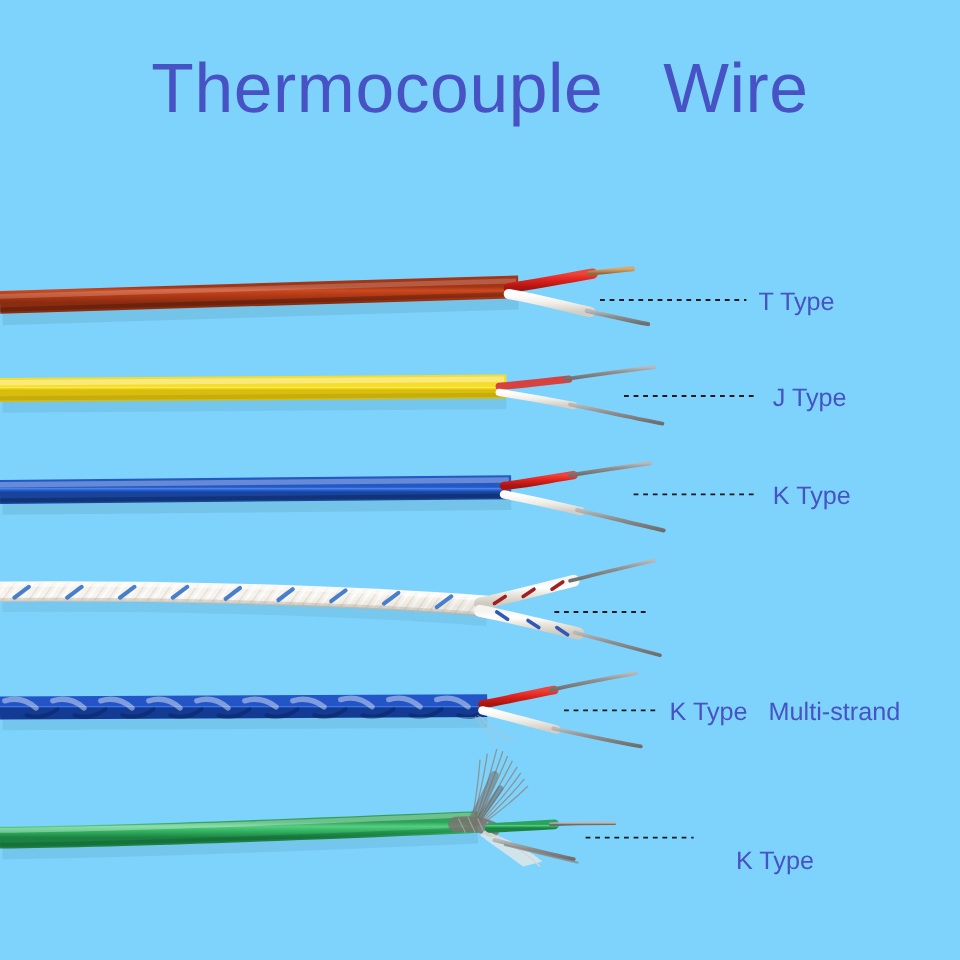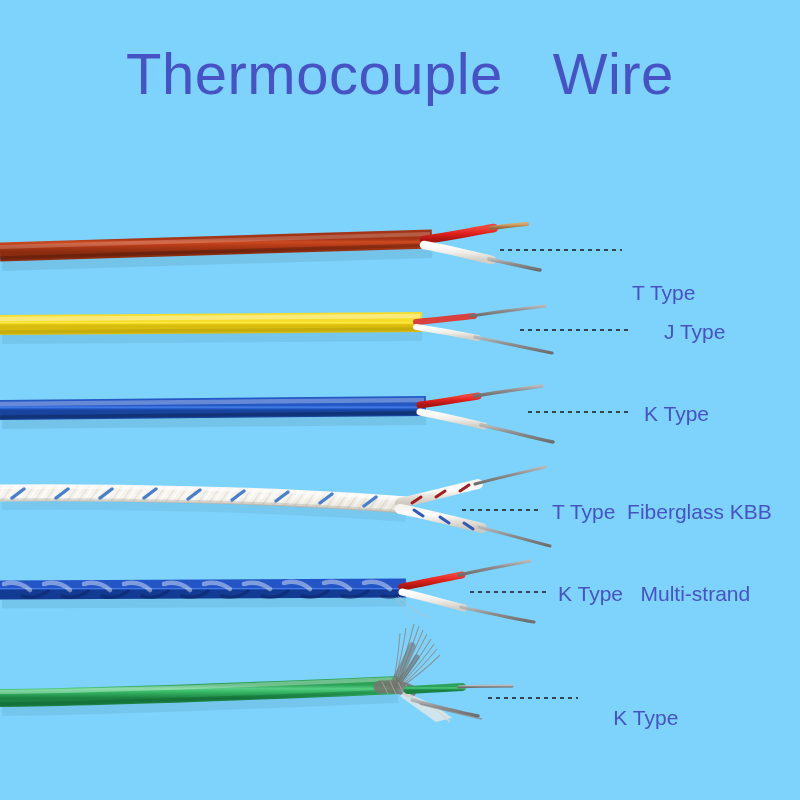--- a/index.html
+++ b/index.html
@@ -287,27 +287,26 @@
     <g stroke="#1a1a1a" stroke-width="1.6" stroke-dasharray="4 4">
       <line x1="500" y1="250" x2="622" y2="250"></line>
       <line x1="520" y1="330" x2="632" y2="330"></line>
       <line x1="528" y1="412" x2="632" y2="412"></line>
       <line x1="462" y1="510" x2="540" y2="510"></line>
       <line x1="470" y1="592" x2="546" y2="592"></line>
       <line x1="488" y1="698" x2="578" y2="698"></line>
     </g>
   </svg>
 
-  <div class="label" style="left:632px; top:237px;margin-top:41px;">T Type</div>
-
-  <div class="label" style="left:664px; top:317px;text-align:center;">J Type</div>
+  <div class="label" style="left:632px; top:237px;">T Type</div>
+
+  <div class="label" style="left:644px; top:317px;text-align:center;">J Type</div>
 
   <div class="label" style="left:644px; top:399px;">K Type</div>
 
-  <div class="label" style="left:552px; top:497px;">T Type  Fiberglass KBB</div>
 
   <div class="label" style="left:558px; top:579px;text-align:center;">K Type   Multi-strand</div>
 
   <div class="label" style="left:590px; top:673px;">
     <span>K Type</span>
   </div>
 
 </div>
 
 </body></html>

